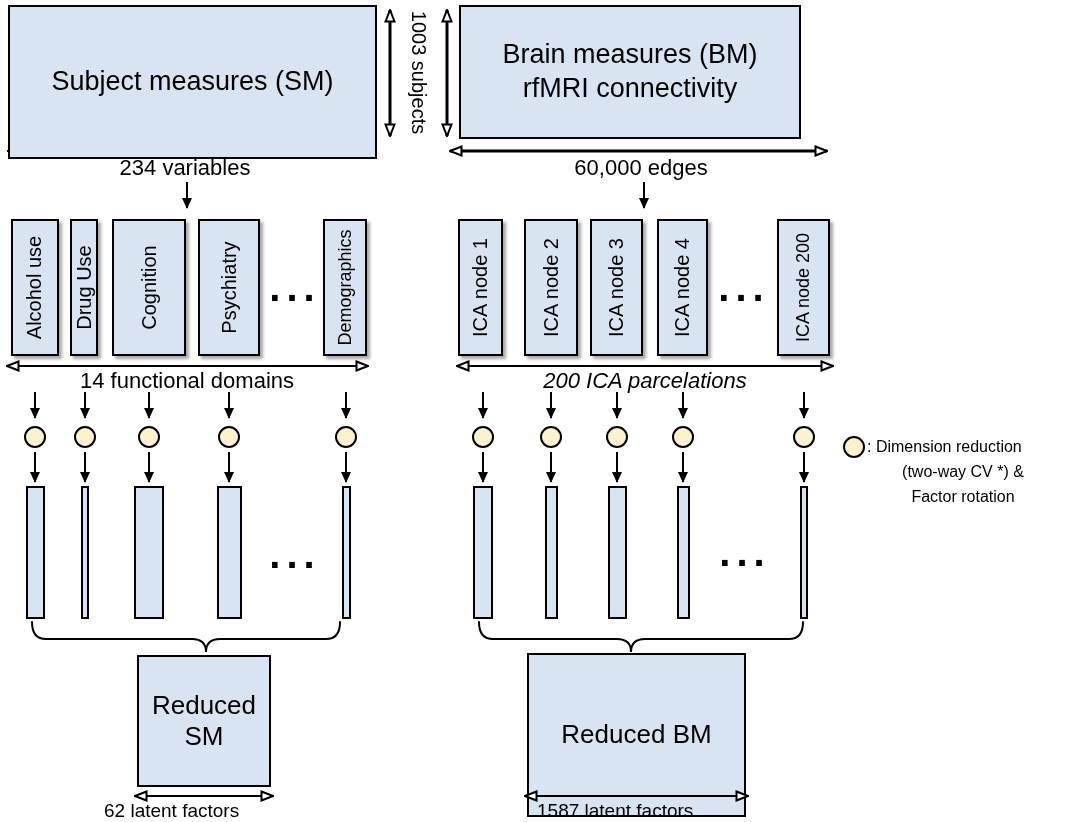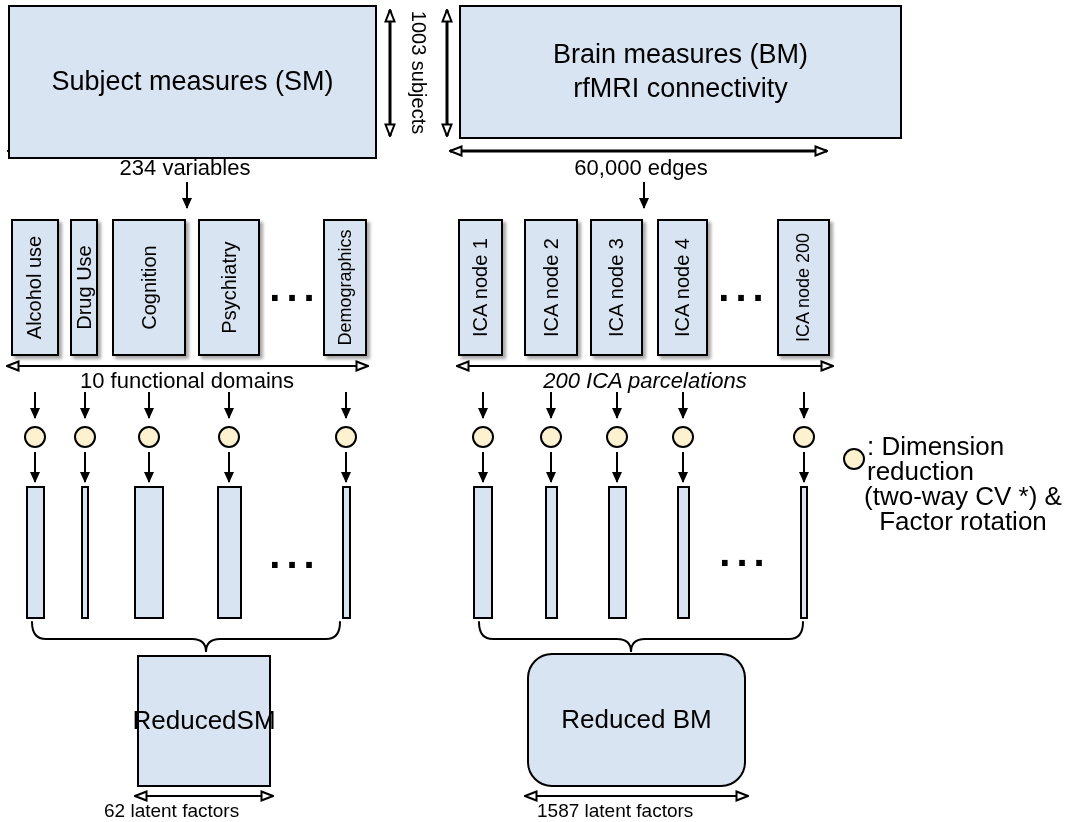--- a/index.html
+++ b/index.html
@@ -24,26 +24,26 @@
   .vlabel .vtext-cw{transform:rotate(90deg);white-space:nowrap;font-size:20px;}
   .bar{background:#d8e4f1;border:2px solid #000;box-sizing:border-box;}
   .circle{
     width:22px;height:22px;box-sizing:border-box;border:2px solid #000;
     border-radius:50%;background:#fcf2cf;
   }
   .hlabel{text-align:center;font-size:22px;line-height:1.1;}
   .small-label{text-align:left;font-size:19px;line-height:1.1;}
   .reduced{
     background:#d8e4f1;border:2px solid #000;box-sizing:border-box;
-    display:flex;flex-direction:row;align-items:center;justify-content:center;
+    display:flex;flex-direction:column;align-items:center;justify-content:center;
     text-align:center;font-size:26px;line-height:1.2;
   }
   .dots{display:flex;justify-content:center;align-items:flex-end;overflow:visible;}
   .dots span{font-weight:bold;font-size:40px;line-height:0;letter-spacing:6px;}
-  .legend{font-size:26px;line-height:25px;}
+  .legend{font-size:16px;line-height:25px;}
   .legend-row1{display:flex;align-items:center;gap:2px;}
   .legend .circle{flex:0 0 auto;}
   .legend-center{text-align:center;}
 </style>
 </head>
 <body>
 
 <div class="canvas">
 
   <svg class="overlay" width="1084" height="822" viewBox="0 0 1084 822">
@@ -90,21 +90,21 @@
     <line x1="683" y1="452" x2="683" y2="482" stroke="#000" stroke-width="2" marker-end="url(#solid)"></line>
     <line x1="804" y1="452" x2="804" y2="482" stroke="#000" stroke-width="2" marker-end="url(#solid)"></line>
 
     <path d="M32,622 Q32,639 46,639 L192,639 Q206,639 206,652 Q206,639 220,639 L326,639 Q340,639 340,622" fill="none" stroke="#000" stroke-width="2" stroke-linecap="round"></path>
     <path d="M479,622 Q479,639 493,639 L617,639 Q631,639 631,652 Q631,639 645,639 L789,639 Q803,639 803,622" fill="none" stroke="#000" stroke-width="2" stroke-linecap="round"></path>
   </svg>
 
   <div class="abs matrix" style="left:8px;top:5px;width:369px;height:154px;">
     <div>Subject measures (SM)</div>
   </div>
-  <div class="abs matrix" style="left:459px;top:5px;width:443px;height:134px;">
+  <div class="abs matrix" style="left:459px;top:5px;width:342px;height:134px;">
     <div>Brain measures (BM)</div>
     <div>rfMRI connectivity</div>
   </div>
 
   <div class="abs vlabel" style="left:394px;top:6px;width:50px;height:132px;">
     <span class="vtext-cw">1003 subjects</span>
   </div>
 
   <div class="abs hlabel" style="left:60px;top:156px;width:250px;">234 variables</div>
   <div class="abs hlabel" style="left:516px;top:156px;width:250px;">60,000 edges</div>
@@ -140,21 +140,21 @@
   <div class="abs vbox" style="left:657px;top:219px;width:51px;height:137px;">
     <span class="vtext">ICA node 4</span>
   </div>
   <div class="abs dots" style="left:714px;top:267px;width:60px;height:20px;">
     <span>...</span>
   </div>
   <div class="abs vbox" style="left:777px;top:219px;width:53px;height:137px;">
     <span class="vtext" style="font-size:18px;">ICA node 200</span>
   </div>
 
-  <div class="abs hlabel" style="left:62px;top:369px;width:250px;">10 functional domains</div>
+  <div class="abs hlabel" style="left:62px;top:369px;width:250px;">14 functional domains</div>
   <div class="abs hlabel" style="left:520px;top:369px;width:250px;font-style:italic;">200 ICA parcelations</div>
 
   <div class="abs circle" style="left:24px;top:426px;"></div>
   <div class="abs circle" style="left:74px;top:426px;"></div>
   <div class="abs circle" style="left:138px;top:426px;"></div>
   <div class="abs circle" style="left:218px;top:426px;"></div>
   <div class="abs circle" style="left:335px;top:426px;"></div>
 
   <div class="abs circle" style="left:472px;top:426px;"></div>
   <div class="abs circle" style="left:540px;top:426px;"></div>
@@ -186,21 +186,21 @@
       <span>: Dimension reduction</span>
     </div>
     <div class="legend-center">(two-way CV *) &amp;</div>
     <div class="legend-center">Factor rotation</div>
   </div>
 
   <div class="abs reduced" style="left:137px;top:655px;width:134px;height:132px;">
     <div>Reduced</div>
     <div>SM</div>
   </div>
-  <div class="abs reduced" style="left:527px;top:653px;width:219px;height:134px;border-radius:25px;">
+  <div class="abs reduced" style="left:527px;top:653px;width:219px;height:164px;">
     <div>Reduced BM</div>
   </div>
 
   <svg class="overlay" width="1084" height="822" viewBox="0 0 1084 822" style="pointer-events:none;">
     <line x1="135" y1="796" x2="273" y2="796" stroke="#000" stroke-width="2" marker-start="url(#hollow)" marker-end="url(#hollow)"></line>
     <line x1="525" y1="796" x2="748" y2="796" stroke="#000" stroke-width="2" marker-start="url(#hollow)" marker-end="url(#hollow)"></line>
   </svg>
 
   <div class="abs small-label" style="left:104px;top:801px;width:200px;">62 latent factors</div>
   <div class="abs small-label" style="left:537px;top:801px;width:200px;">1587 latent factors</div>

